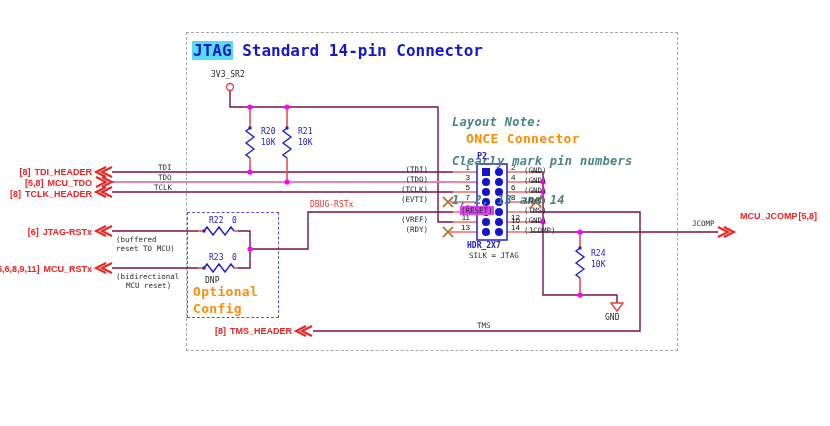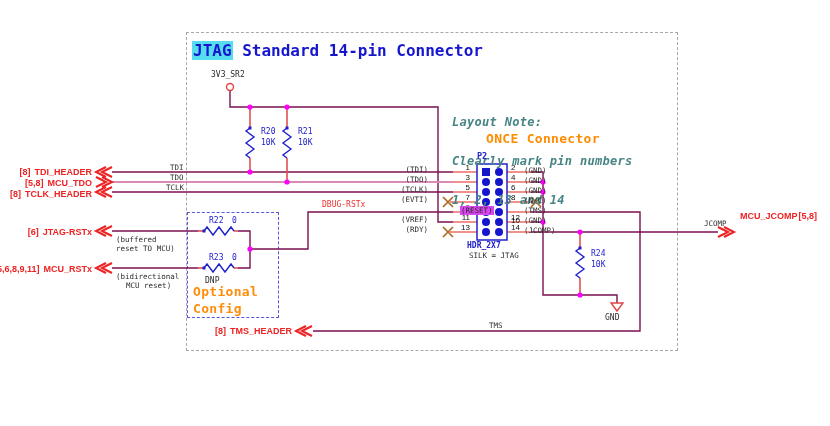--- a/index.html
+++ b/index.html
@@ -6,35 +6,35 @@
   .canvas{position:relative;width:830px;height:426px;background:#ffffff;overflow:hidden;
           font-family:"DejaVu Sans Mono",monospace;}
   .abs{position:absolute;white-space:pre;}
   .f7{font-size:7.5px;line-height:9px;}
   .f8{font-size:8px;line-height:9px;}
   .blk{color:#2b2b2b;}
   .blue{color:#2121cc;}
   .title{left:192px;top:41px;font-size:16px;font-weight:bold;color:#1616cf;}
   .title .hl{background:#55dcee;padding:0 1px;}
   .note{left:452px;top:90px;font-size:12px;line-height:13px;font-weight:bold;font-style:italic;color:#478484;letter-spacing:.3px;}
-  .once{left:486px;top:131px;font-size:13px;font-weight:bold;color:#ff8c00;letter-spacing:.3px;}
+  .once{left:466px;top:131px;font-size:13px;font-weight:bold;color:#ff8c00;letter-spacing:.3px;}
   .optxt{font-size:13px;font-weight:bold;color:#ff8c0a;letter-spacing:.3px;}
   .outerbox{left:186px;top:32px;width:490px;height:317px;border:1px dashed #a8a8a8;}
   .optbox{left:187px;top:212px;width:90px;height:104px;border:1px dashed #5555dd;}
   .op{position:absolute;display:flex;gap:4px;justify-content:flex-end;align-items:baseline;
       font-family:"Liberation Sans",sans-serif;font-weight:bold;color:#ee2222;
       font-size:9px;line-height:10px;white-space:pre;}
   .pnum{font-family:"Liberation Sans",sans-serif;font-size:8px;line-height:9px;color:#111;}
   .pnL{left:443px;width:27px;text-align:right;}
   .pnR{left:511px;}
   .plbl{font-size:7.5px;line-height:9px;color:#2b2b2b;}
   .plL{left:392px;width:36px;text-align:right;}
   .plR{left:524px;}
   .reset-lbl{left:460px;background:#d946ef;padding:0 1px;}
-  .netlbl{font-size:7.5px;line-height:9px;color:#303030;margin-left:12px;}
+  .netlbl{font-size:7.5px;line-height:9px;color:#303030;}
   svg.art{position:absolute;left:0;top:0;}
 </style>
 </head>
 <body>
 
 <div class="canvas">
 
   <div class="abs outerbox"></div>
   <div class="abs optbox"></div>
 

